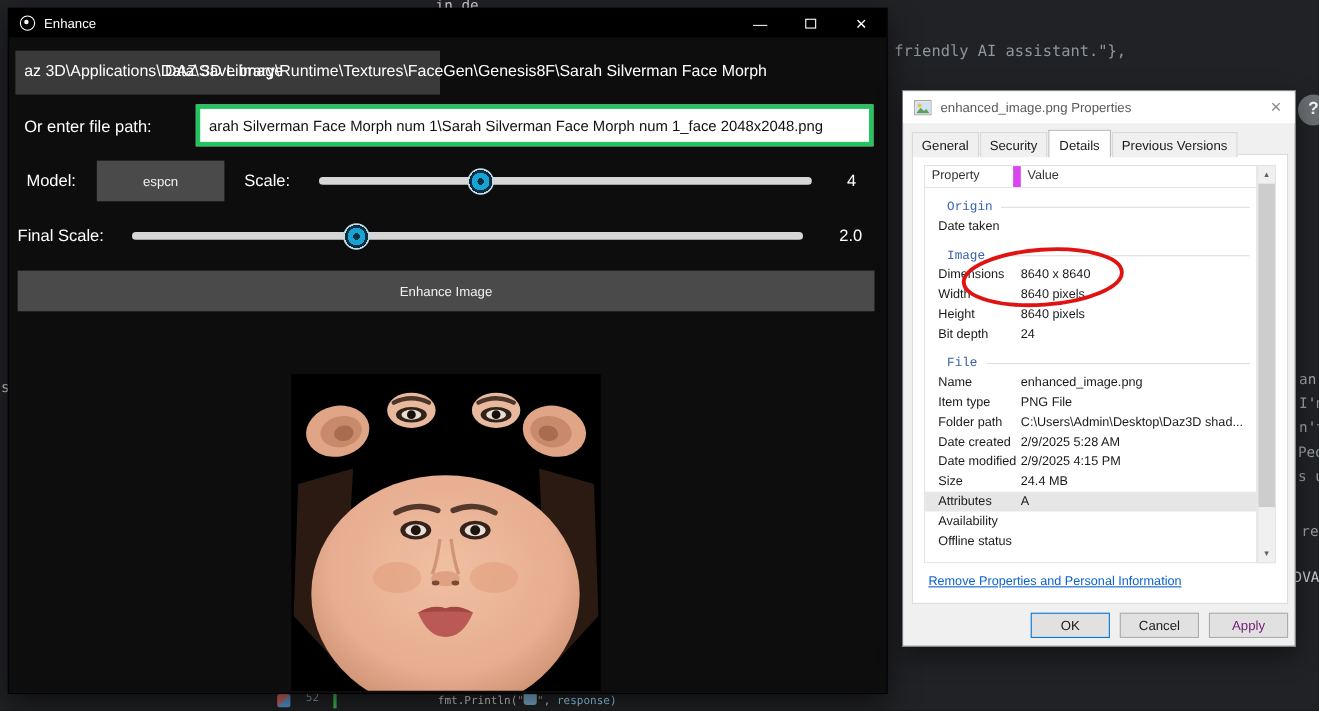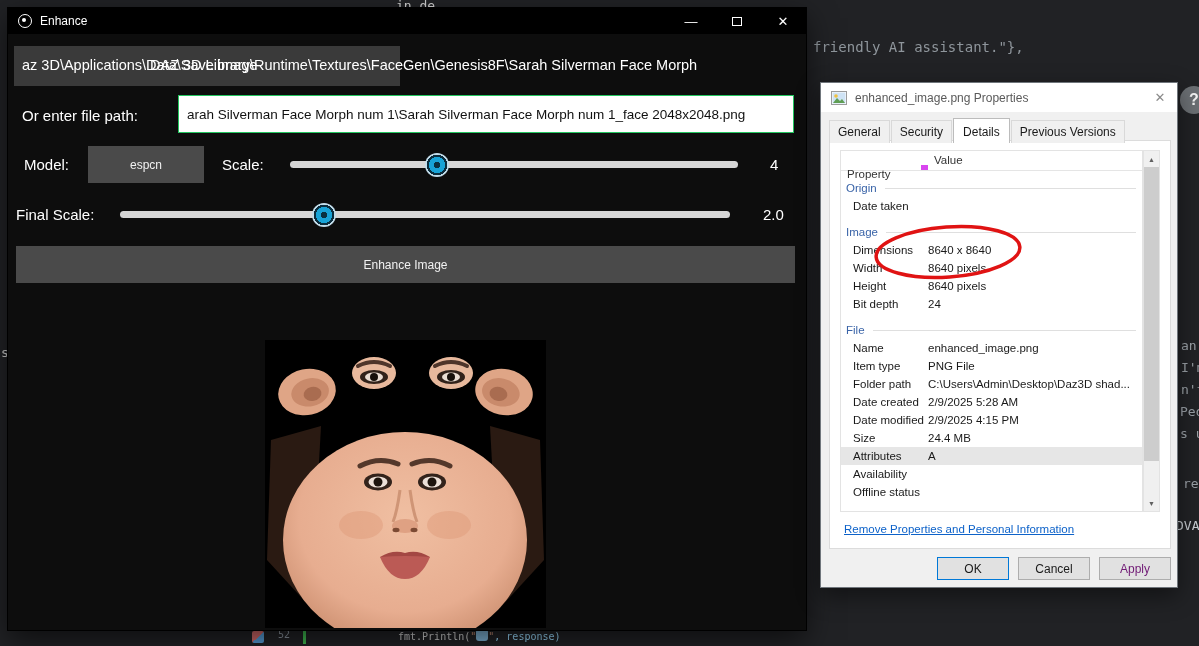--- a/index.html
+++ b/index.html
@@ -29,21 +29,21 @@
   .win-controls{margin-left:auto;display:flex;height:26px;}
   .win-btn{width:46px;height:26px;display:flex;align-items:center;justify-content:center;color:#fff;font-size:13px;cursor:default;}
   .max-glyph{width:10px;height:9px;border:1px solid #fff;}
 
   .pathbox{position:absolute;left:6px;top:38px;width:386px;height:40px;background:#3a3a3a;}
   .pathtext{position:absolute;top:49px;color:#fff;font-size:14.5px;white-space:nowrap;}
   .pt-back{left:14px;}
   .pt-front{left:142px;width:656px;overflow:hidden;}
 
   .lbl{position:absolute;color:#fff;font-size:15px;}
-  #file-path-input{position:absolute;left:170px;top:87px;width:616px;height:38px;background:#fff;border:1px solid #22c55e;font-size:13.5px;padding:0 8px;color:#111;font-family:"Liberation Sans",sans-serif;}
+  #file-path-input{position:absolute;left:170px;top:87px;width:616px;height:38px;background:#fff;border:4px solid #22c55e;font-size:13.5px;padding:0 8px;color:#111;font-family:"Liberation Sans",sans-serif;}
 
   .gbtn{position:absolute;background:#4a4a4a;color:#f1f1f1;border:none;font-size:12px;font-family:"Liberation Sans",sans-serif;display:flex;align-items:center;justify-content:center;cursor:default;}
   #model-btn{left:80px;top:138px;width:116px;height:37px;}
   #enhance-btn{left:8px;top:238px;width:779px;height:37px;}
   #export-btn{left:403px;top:287px;width:384px;height:38px;}
 
   #output-input{position:absolute;left:8px;top:287px;width:384px;height:38px;background:#ececec;border:none;padding:0 10px;font-size:13.5px;color:#333;font-family:"Liberation Sans",sans-serif;}
   #output-input::placeholder{color:#8d8d8d;}
 
   .slider-track{position:absolute;height:7px;background:#d6d6d6;border-radius:4px;}
@@ -65,25 +65,25 @@
   .pclose{margin-left:auto;width:34px;height:29px;display:flex;align-items:center;justify-content:center;color:#8a8a8a;font-size:13px;cursor:default;}
 
   .tabs{position:absolute;left:8px;top:37px;display:flex;z-index:3;}
   .tab{padding:4px 8px 3px;border:1px solid #d9d9d9;border-bottom:none;background:#f0f0f0;font-size:12px;margin-right:1px;}
   .tab.active{background:#fff;border-color:#bcbcbc;margin-top:-2px;padding:6px 9px 4px;}
 
   .tabpage{position:absolute;left:8px;top:57px;width:342px;height:409px;background:#fff;border:1px solid #dcdcdc;z-index:2;}
 
   .plist{position:absolute;left:10px;top:9px;width:303px;height:362px;border:1px solid #e3e3e3;overflow:hidden;font-size:11.5px;background:#fff;}
   .plist-header{display:flex;height:20px;line-height:19px;border-bottom:1px solid #e5e5e5;color:#333;}
-  .ph-prop{padding-left:6px;width:87px;border-right:7px solid #d946ef;margin-top:14px;}
+  .ph-prop{padding-left:6px;width:87px;border-right:7px solid #d946ef;}
   .ph-val{padding-left:6px;}
   .prow{display:flex;align-items:center;height:18px;}
   .prow.group{height:26px;padding-top:8px;color:#3a64a8;}
-  .gname{margin-left:5px;flex:none;}
+  .gname{margin-left:20px;flex:none;font-family:Liberation Mono, monospace;}
   .gline{flex:1;height:1px;background:#dfdfdf;margin:0 6px 0 8px;}
   .pname{padding-left:12px;width:87px;flex:none;white-space:nowrap;}
   .pval{flex:1;white-space:nowrap;overflow:hidden;}
   .prow.hl{background:#e6e6e6;}
 
   .vscroll{position:absolute;left:313px;top:9px;width:17px;height:362px;background:#f0f0f0;border:1px solid #e3e3e3;}
   .varrow{height:16px;display:flex;align-items:center;justify-content:center;font-size:7px;color:#606060;}
   .varrow.down{position:absolute;bottom:0;left:0;right:0;}
   .vthumb{position:absolute;left:0;top:16px;width:15px;height:294px;background:#cdcdcd;}
 

